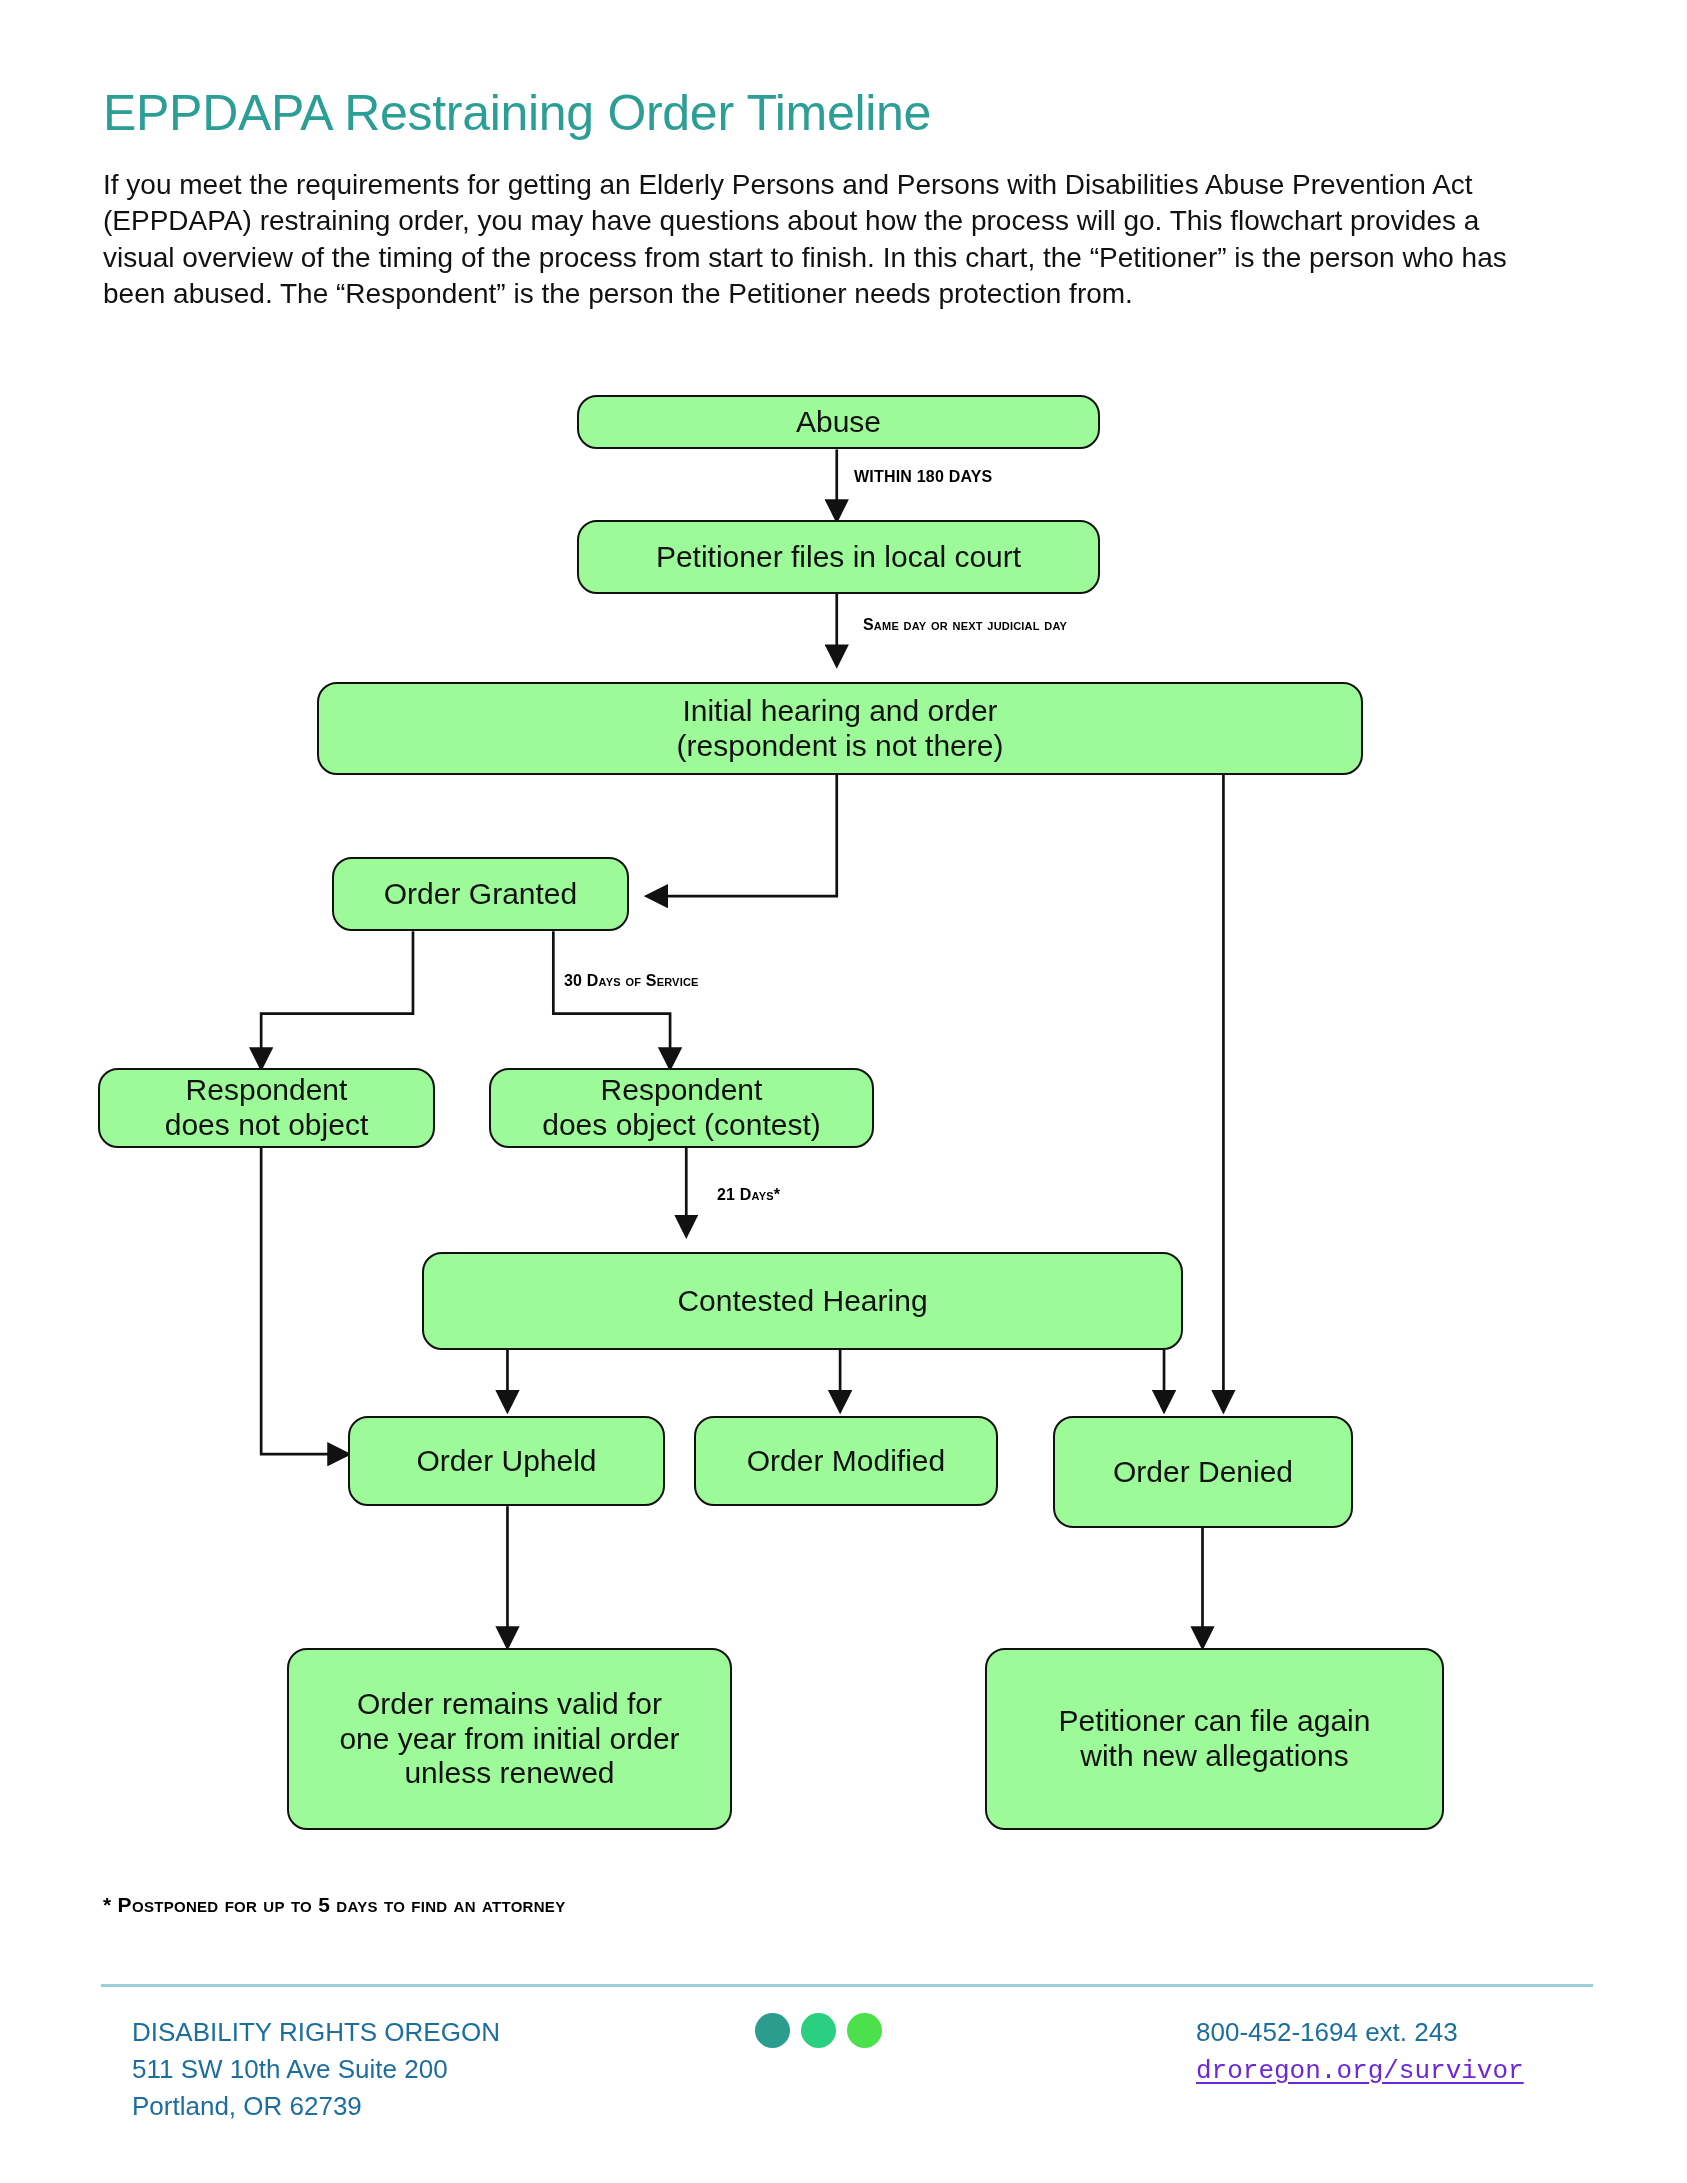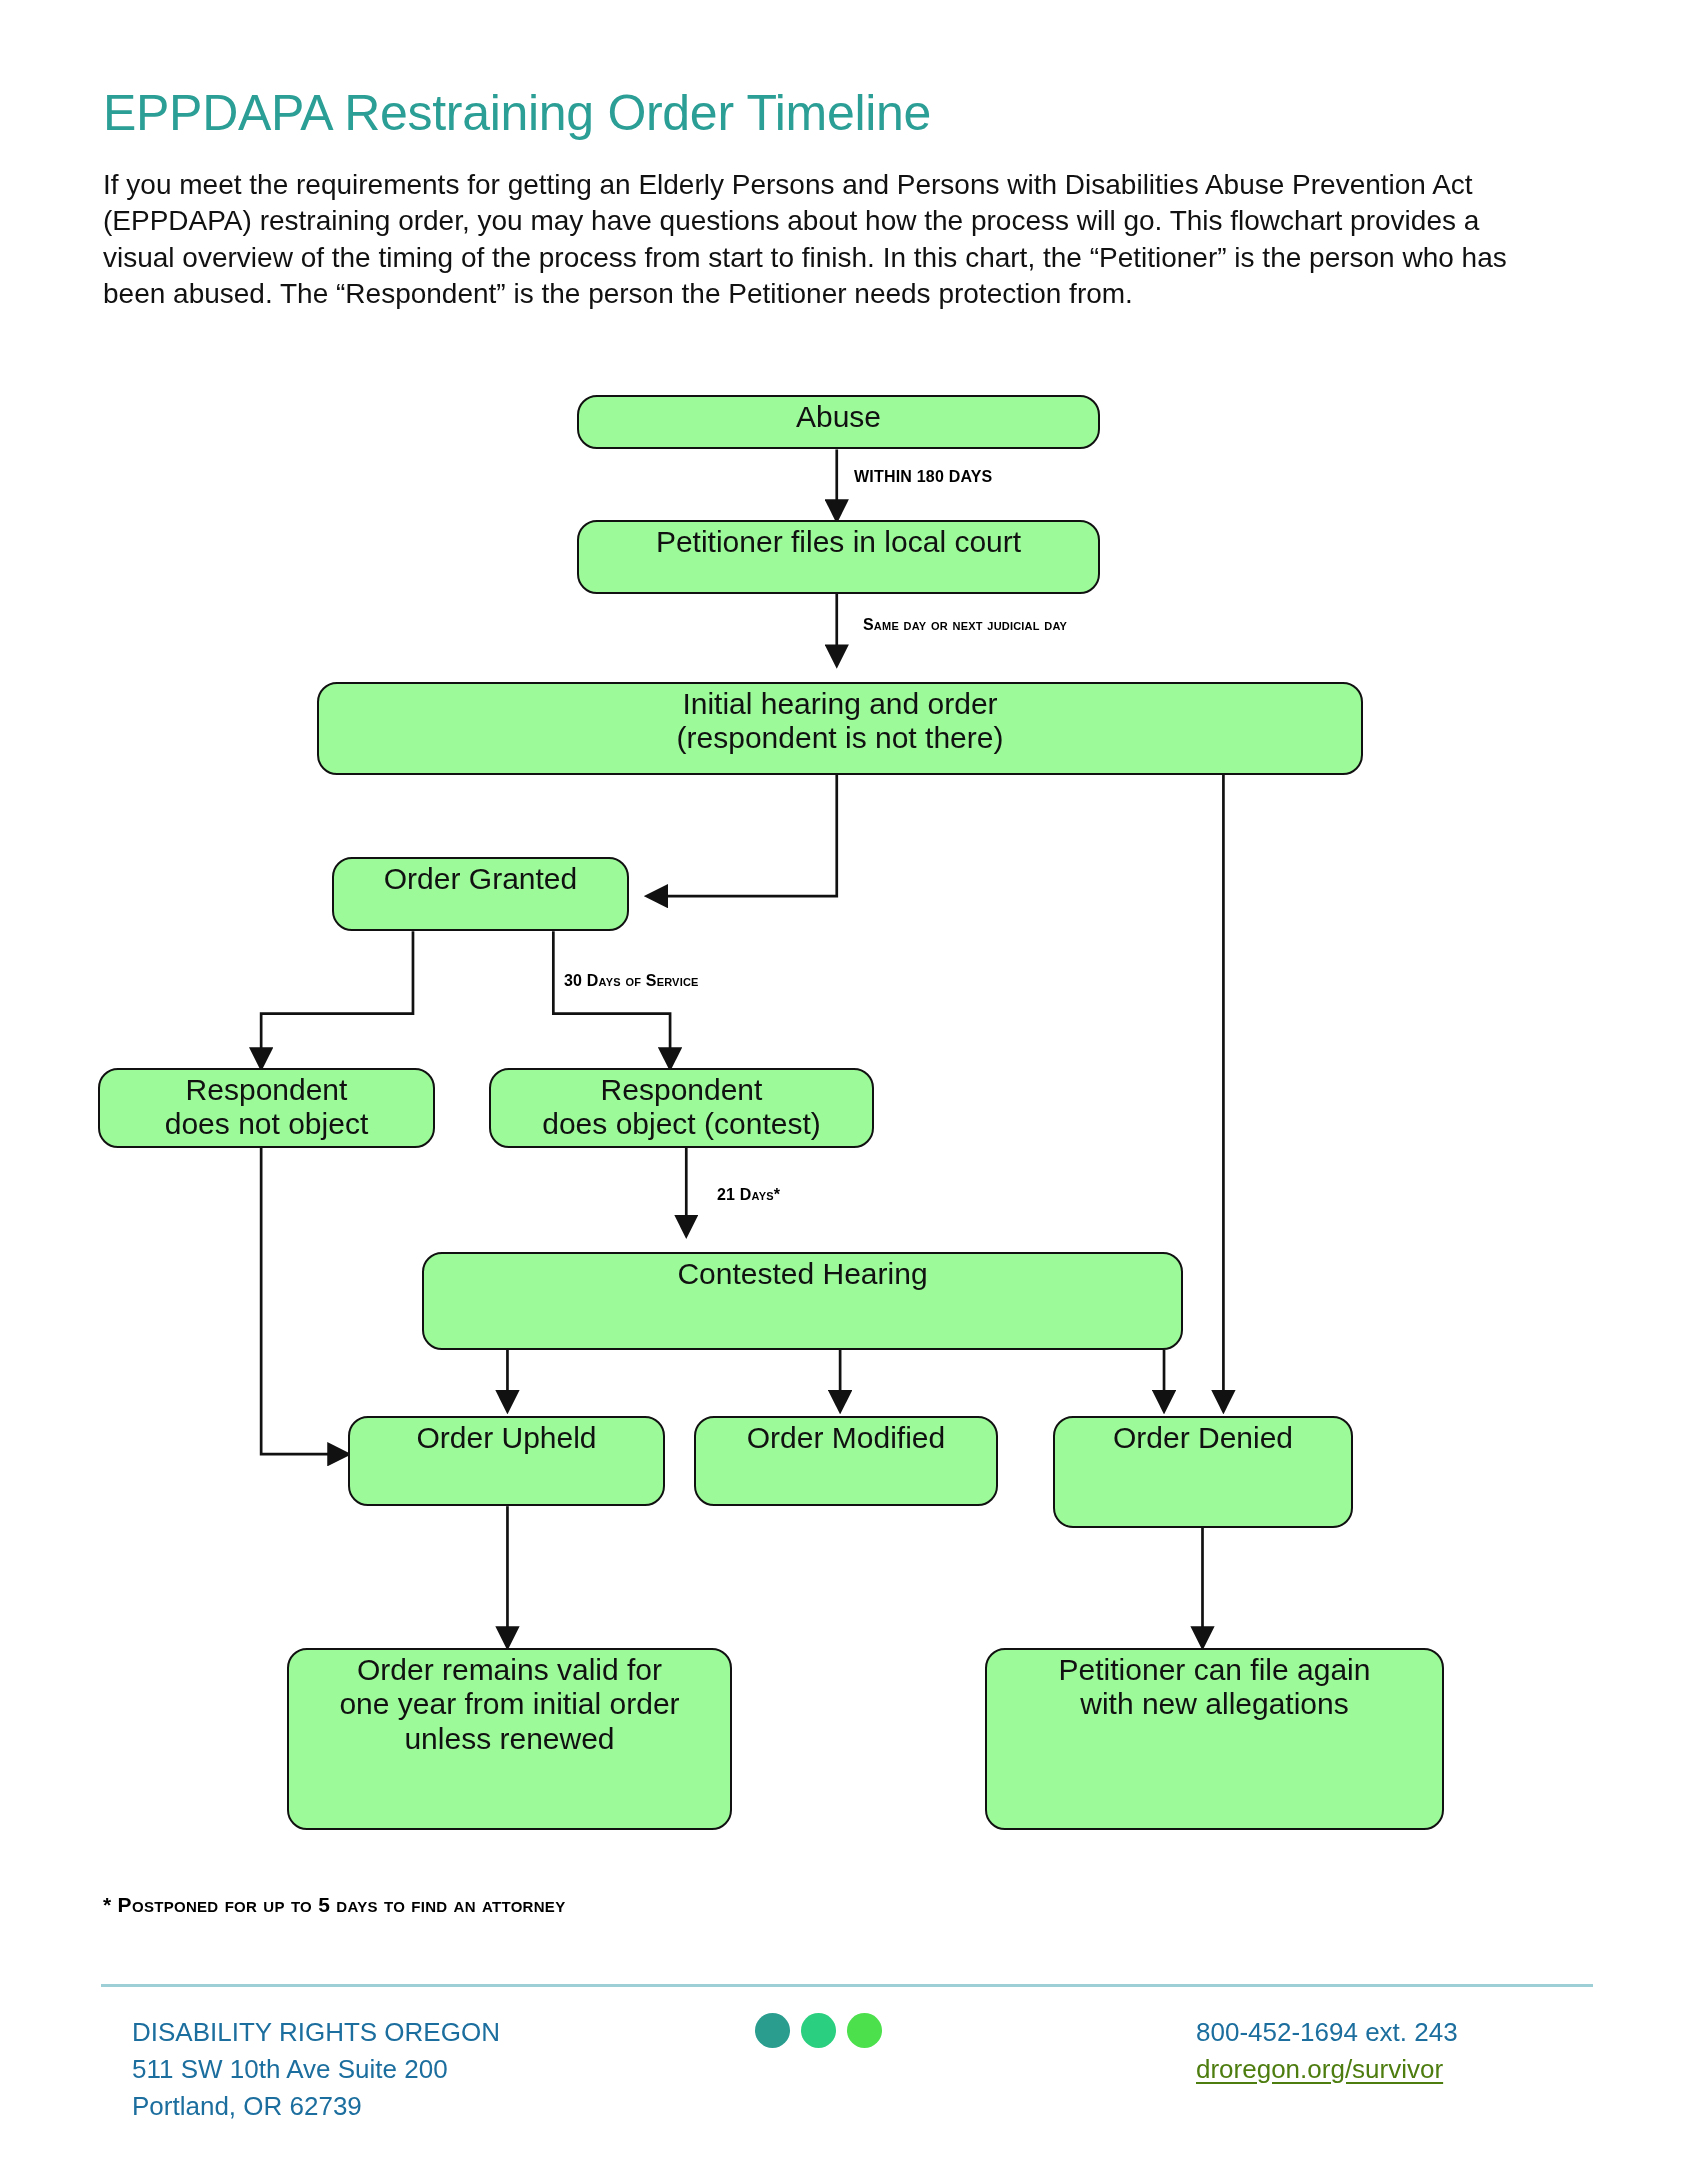--- a/index.html
+++ b/index.html
@@ -42,20 +42,21 @@
     width: 1687px; height: 2183px;
     pointer-events: none;
   }
 
   .node {
     position: absolute;
     background: #9cfa99;
     border: 2px solid #111;
     border-radius: 20px;
     display: flex;
+    align-items: center;
     justify-content: center;
     text-align: center;
     font-size: 30px;
     line-height: 1.16;
     color: #111;
     padding: 2.7px 8px;
   }
   .node-label { display: block; white-space: pre-line; }
 
   .edge-label {
@@ -94,23 +95,24 @@
   }
   .footer-col {
     position: absolute;
     font-size: 26px;
     line-height: 1.42;
     color: #1b6e9e;
   }
   #footer-address { left: 132px; top: 16px; }
   #footer-contact { left: 1196px; top: 16px; text-align: left; }
   #footer-link {
-    color: #4d7c0f;
+    color: #6d28d9;
     text-decoration: underline;
     text-underline-offset: 4px;
+    font-family: Liberation Mono, monospace;
   }
   #footer-logo {
     position: absolute;
     left: 755px; top: 15px;
     display: flex;
     gap: 10.8px;
     align-items: center;
   }
   .logo-dot { width: 35px; height: 35px; border-radius: 50%; }
 </style>

